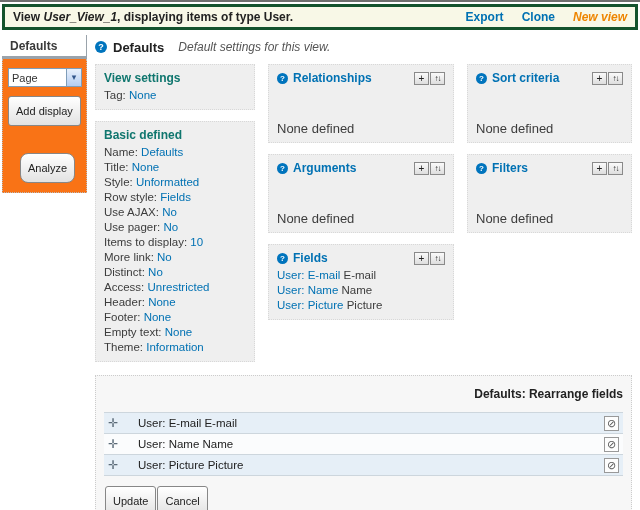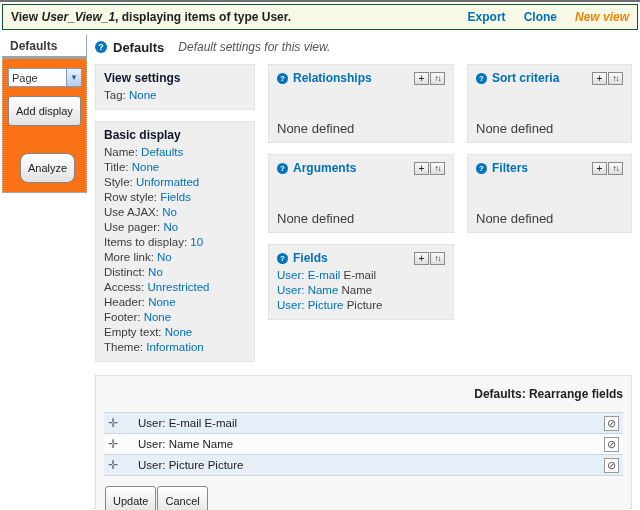--- a/index.html
+++ b/index.html
@@ -8,21 +8,21 @@
     background: #ffffff;
     font-family: "Liberation Sans", sans-serif;
     font-size: 12px; color: #333;
     overflow: hidden;
   }
   .page { width: 640px; height: 510px; border-top: 2px solid #6e6e6e; padding: 0 2px; }
 
   
   .topbar {
     margin-top: 2px; height: 26px;
-    background: #f8f8e7; border: 1px solid #14532d;
+    background: #f8f8e7; border: 3px solid #14532d;
     display: flex; align-items: center; padding: 0 8px;
   }
   .topbar-title { font-weight: bold; color: #222; }
   .topbar-title .viewname { font-style: italic; }
   .topbar-links { margin-left: auto; display: flex; gap: 18px; align-items: flex-end; }
   .topbar-links a { font-weight: bold; color: #0071b3; text-decoration: none; cursor: pointer; }
   .topbar-links a.new-view { color: #ee8500; font-style: italic; }
 
   
   .main { display: flex; margin-top: 5px; }
@@ -67,21 +67,21 @@
   }
   .dh-title { font-weight: bold; font-size: 13px; color: #222; }
   .dh-desc { font-style: italic; color: #555; margin-left: 8px; }
 
   
   .cols { display: grid; grid-template-columns: 160px 186px 1fr; gap: 0 13px; margin-top: 5px; }
   .box {
     background: #efefef; border: 1px dotted #d8d8d8;
     padding: 6px 8px; margin-bottom: 11px;
   }
-  .box-title-plain { font-weight: bold; color: #0f172a; margin-bottom: 3px; font-size: 12px; }
+  .box-title-plain { font-weight: bold; color: #0f766e; margin-bottom: 3px; font-size: 12px; }
   .box-head { display: flex; align-items: center; gap: 5px; margin-bottom: 3px; }
   .box-head .help-icon { width: 11px; height: 11px; line-height: 11px; font-size: 8px; }
   .box-link { font-weight: bold; color: #0071b3; text-decoration: none; cursor: pointer; }
   .mini-btns { margin-left: auto; display: flex; gap: 1px; }
   .mini {
     display: inline-block; width: 15px; height: 13px;
     border: 1px solid #8a8a8a; background: linear-gradient(#fafafa, #dedede);
     font-size: 10px; line-height: 11px; text-align: center; color: #222; cursor: pointer;
   }
   .mini.sort { font-size: 8px; letter-spacing: -1px; }
@@ -154,21 +154,21 @@
         <div class="col">
           <div class="box">
             <div class="box-title-plain">View settings</div>
             <div class="item">
               <span>Tag:</span>
               <a>None</a>
             </div>
           </div>
 
           <div class="box">
-            <div class="box-title-plain">Basic display</div>
+            <div class="box-title-plain">Basic defined</div>
             <div class="item"><span>Name:</span> <a>Defaults</a></div>
             <div class="item"><span>Title:</span> <a>None</a></div>
             <div class="item"><span>Style:</span> <a>Unformatted</a></div>
             <div class="item"><span>Row style:</span> <a>Fields</a></div>
             <div class="item"><span>Use AJAX:</span> <a>No</a></div>
             <div class="item"><span>Use pager:</span> <a>No</a></div>
             <div class="item"><span>Items to display:</span> <a>10</a></div>
             <div class="item"><span>More link:</span> <a>No</a></div>
             <div class="item"><span>Distinct:</span> <a>No</a></div>
             <div class="item"><span>Access:</span> <a>Unrestricted</a></div>

